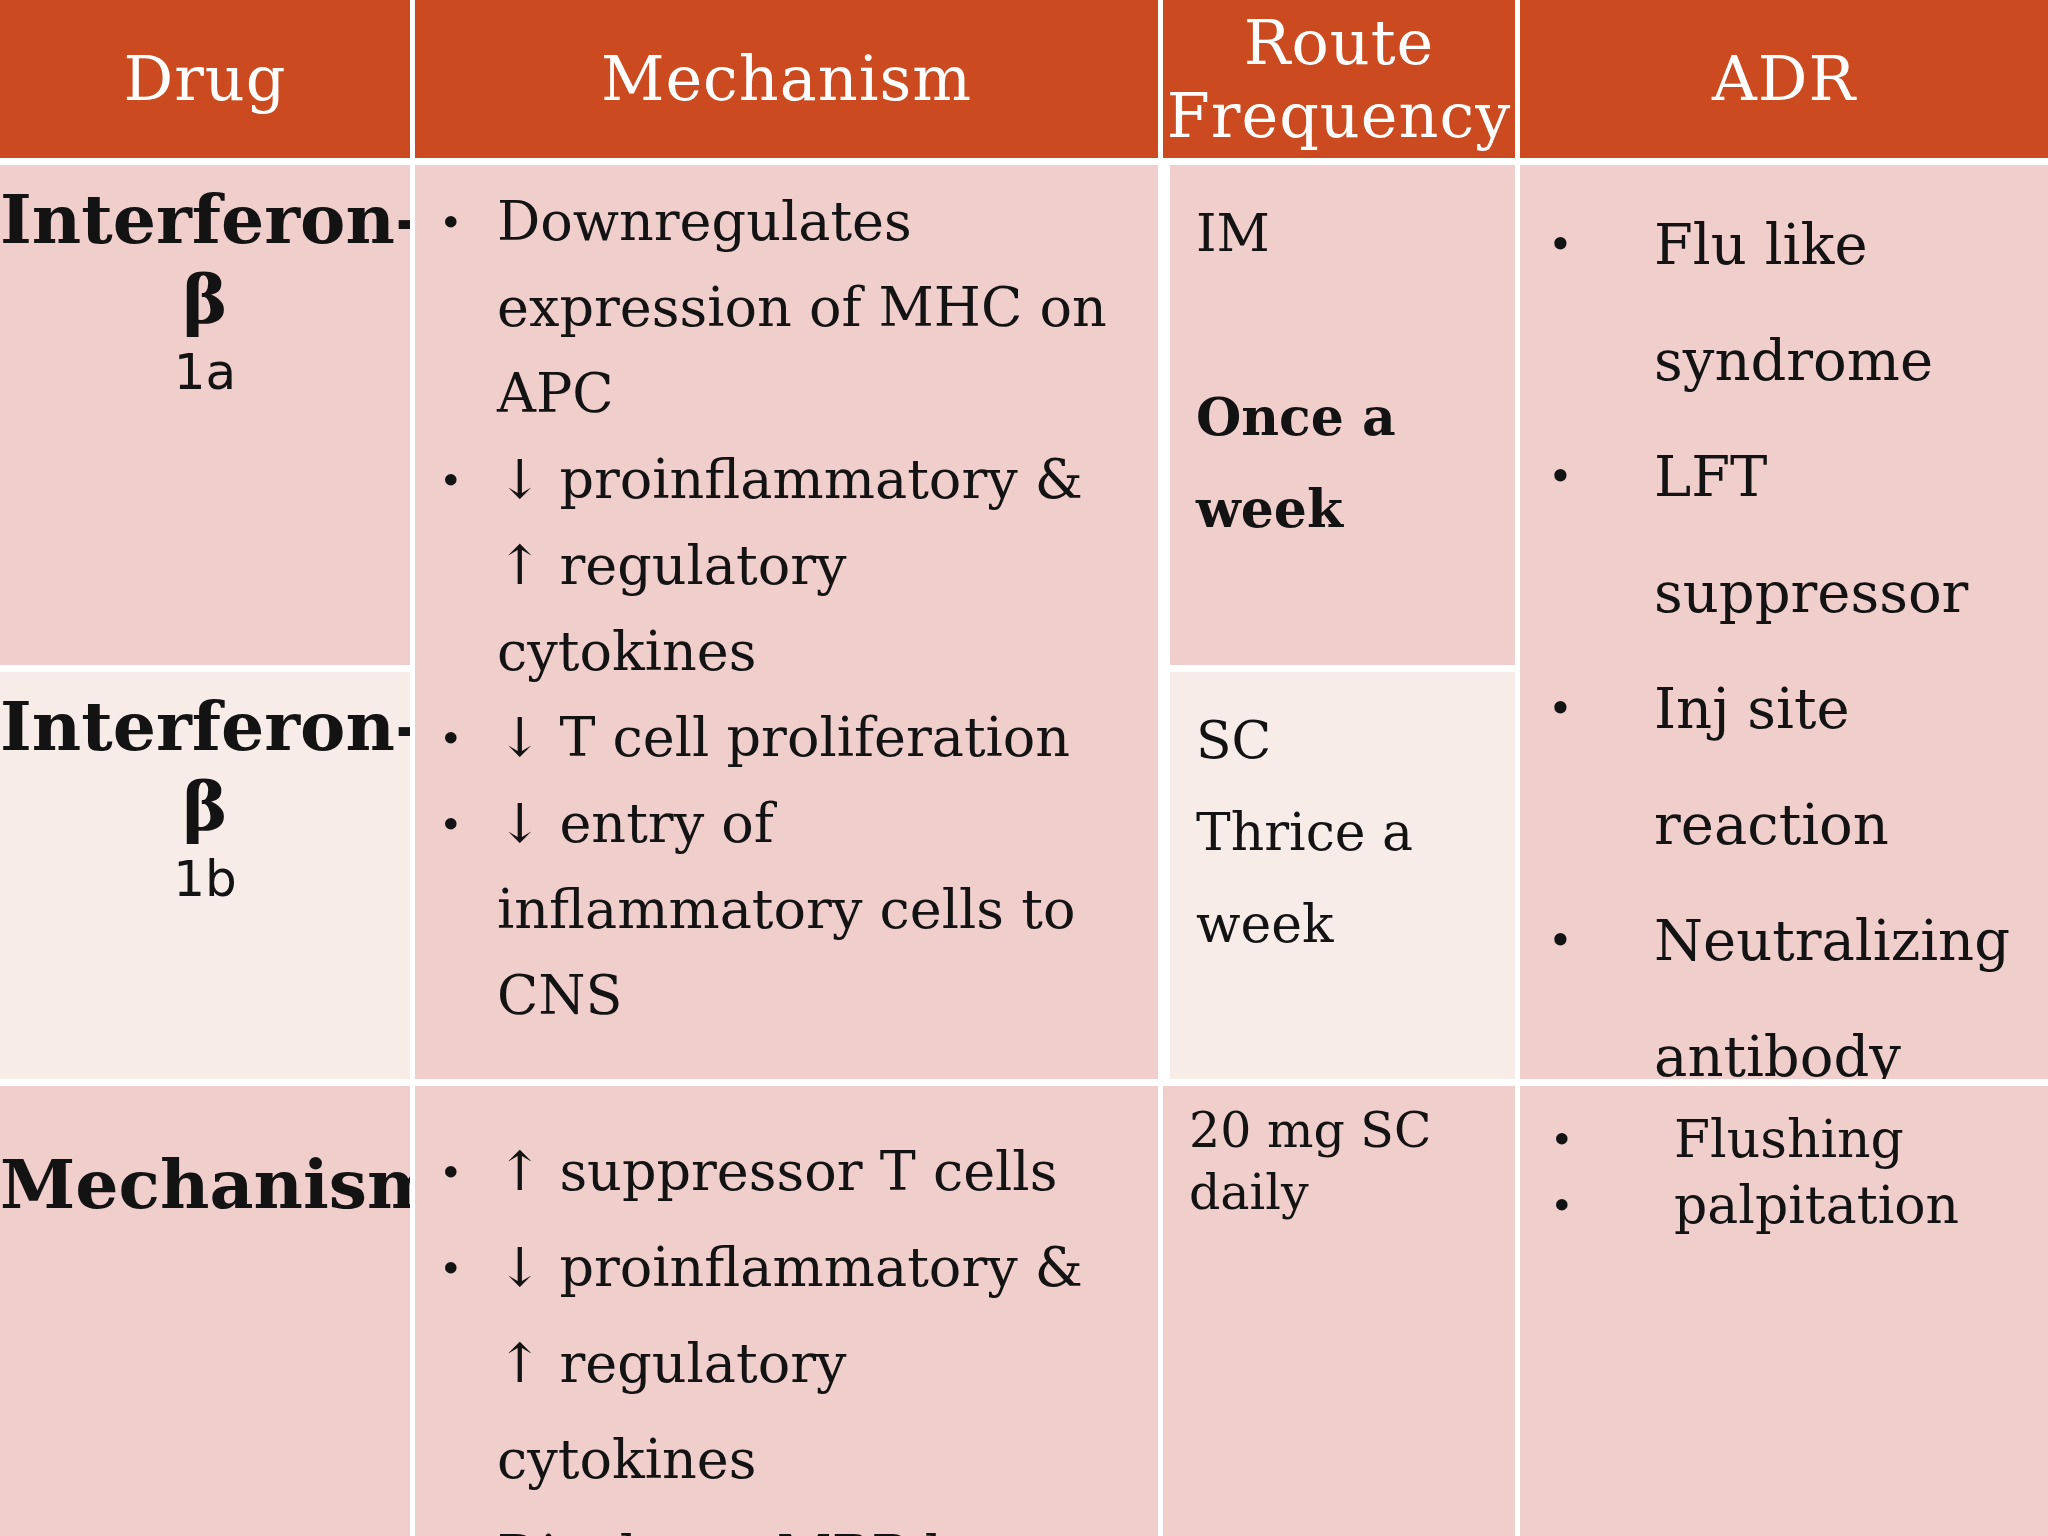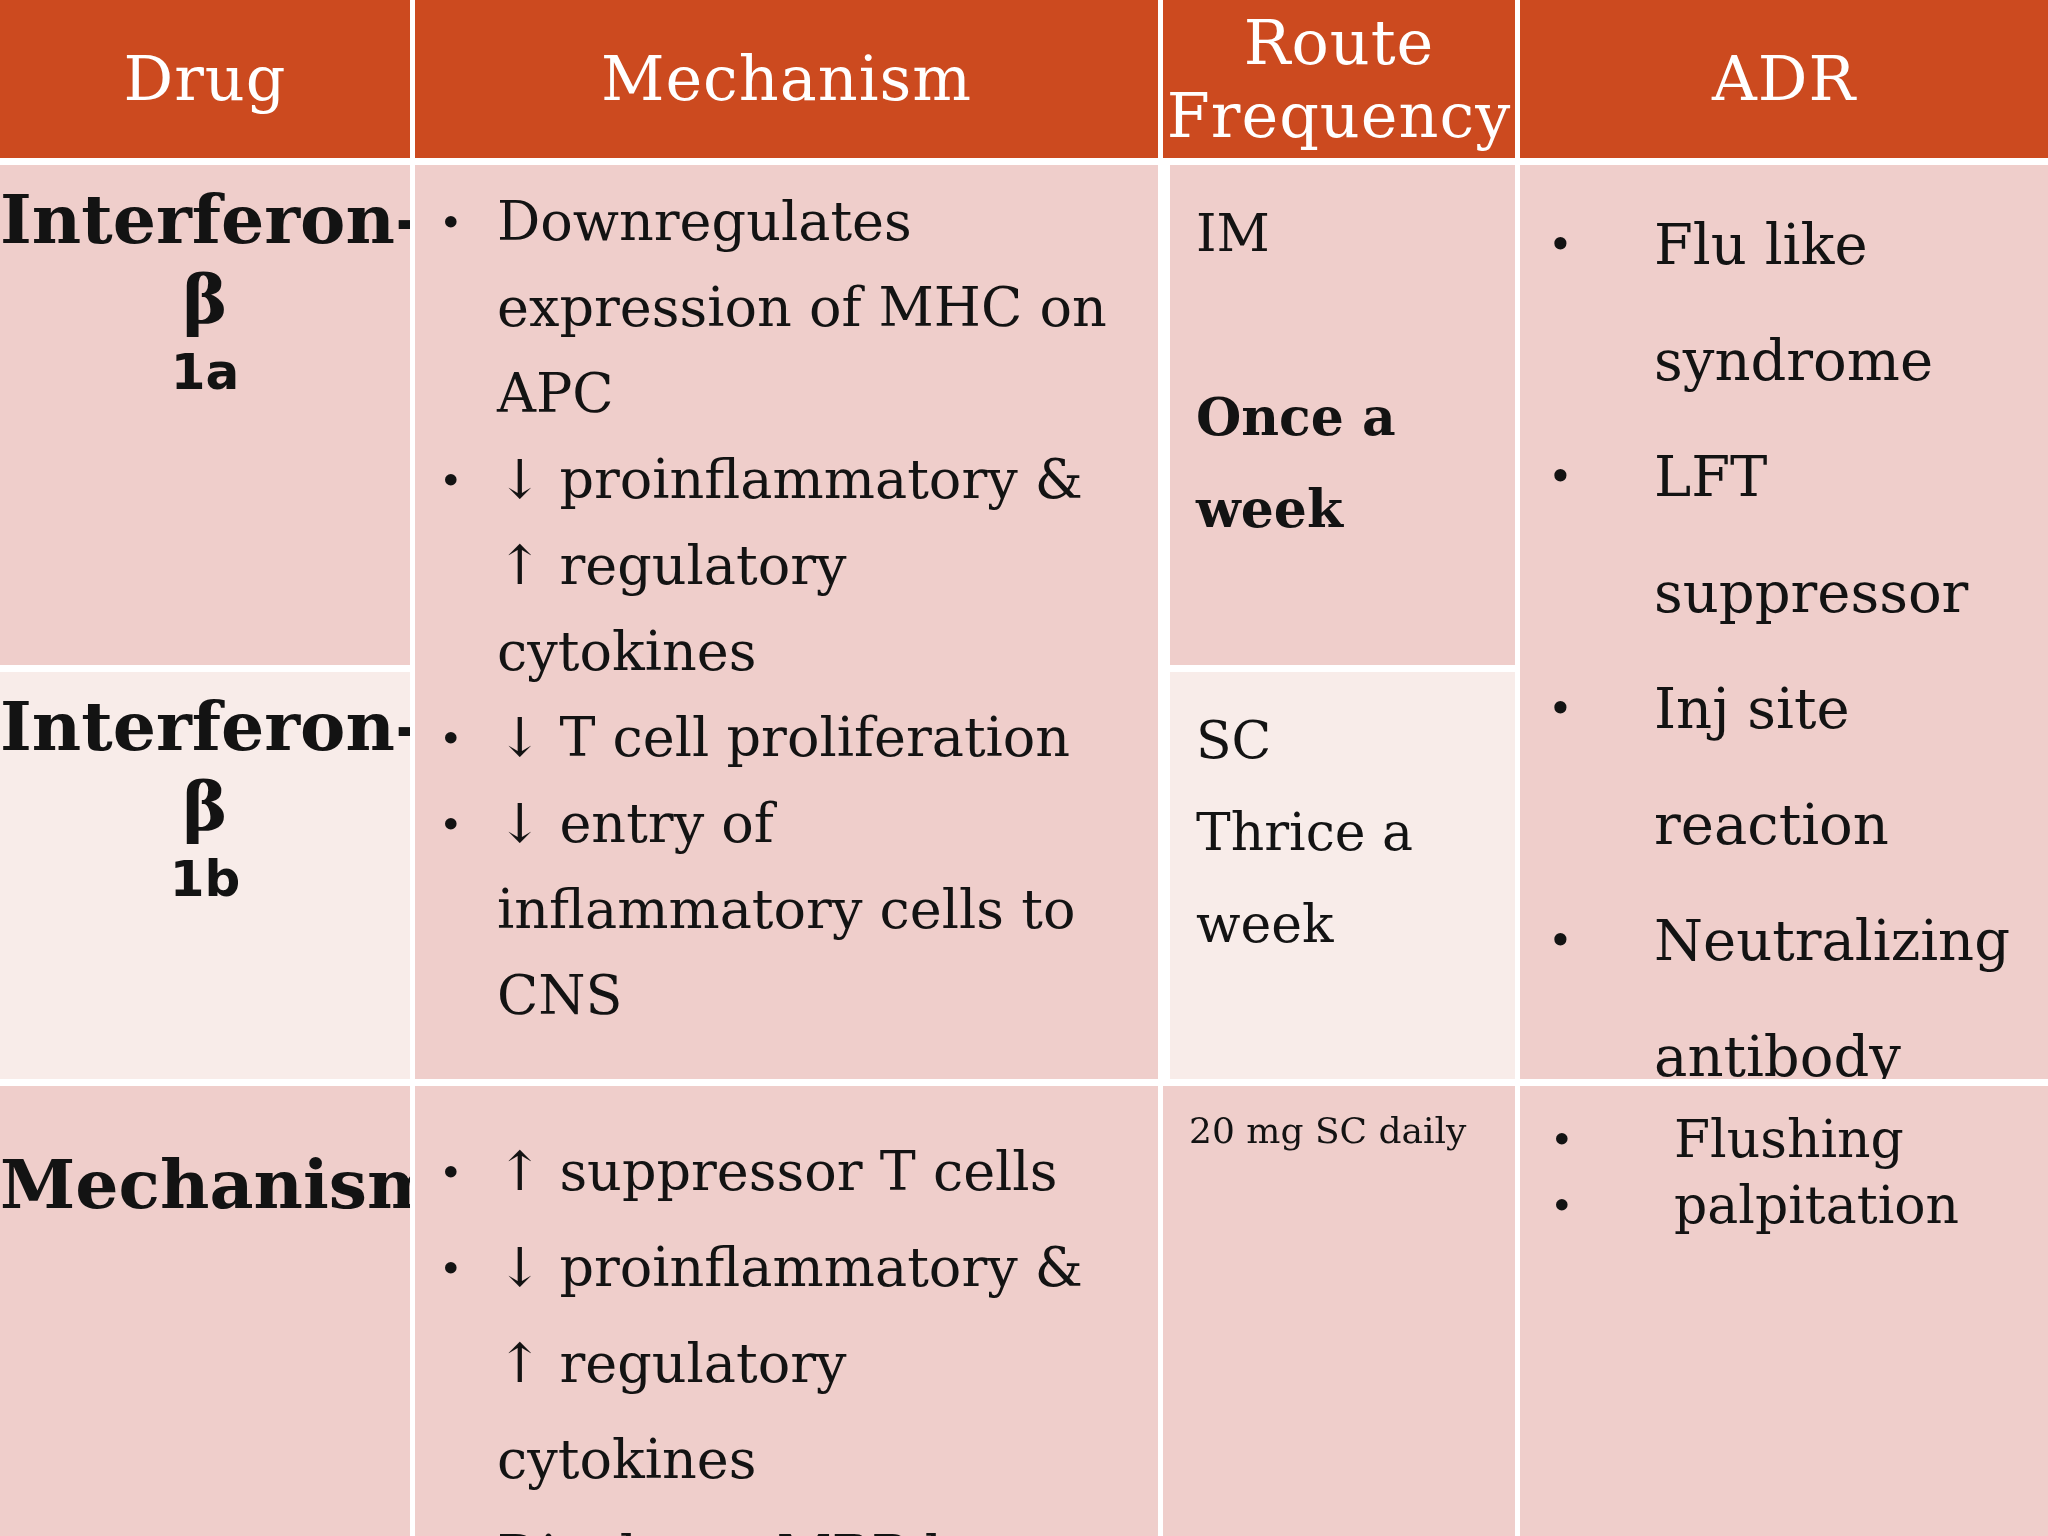--- a/index.html
+++ b/index.html
@@ -39,21 +39,21 @@
   .c4{grid-column:4;}
   .r1{grid-row:2;}
   .r2{grid-row:3;}
   .r3{grid-row:4;}
   .rspan{grid-row:2 / span 2;}
 
   
   .drug-cell{text-align:center;padding-top:14px;}
   .drug-name{font-weight:bold;font-size:68px;line-height:1.18;}
   .drug-sub{
-    font-weight:bold;font-size:50px;line-height:1.1;margin-top:6px;
+    font-weight:normal;font-size:50px;line-height:1.1;margin-top:6px;
     font-family:"DejaVu Sans","Liberation Sans",sans-serif;
   }
   .drug-cell.glat{padding-top:58px;}
 
   
   .li{display:flex;align-items:flex-start;}
   .blt{flex:none;text-align:left;}
 
   .mech{padding:14px 10px 0 24px;font-size:54px;}
   .mech .li{line-height:86px;}
@@ -68,21 +68,21 @@
   .adr .blt{width:58px;font-size:42px;}
   .adr .txt{max-width:415px;margin-left:48px;}
 
   .adr3{padding:20px 10px 0 30px;font-size:52px;}
   .adr3 .li{line-height:66px;}
   .adr3 .blt{width:76px;font-size:40px;}
 
   
   .route{padding:22px 8px 0 26px;font-size:52px;line-height:92px;margin-left:7px;}
   .route .freq-gap{margin-top:92px;font-weight:bold;}
-  .route3{padding:14px 16px 0 26px;font-size:36px;line-height:62px;}
+  .route3{padding:14px 16px 0 26px;font-size:49px;line-height:62px;}
   .route3 .txt{max-width:300px;display:inline-block;}
 </style>
 </head>
 <body>
 
 <div class="slide">
   <div class="grid">
 
     <div class="cell head c1">
       <span>Drug</span>

